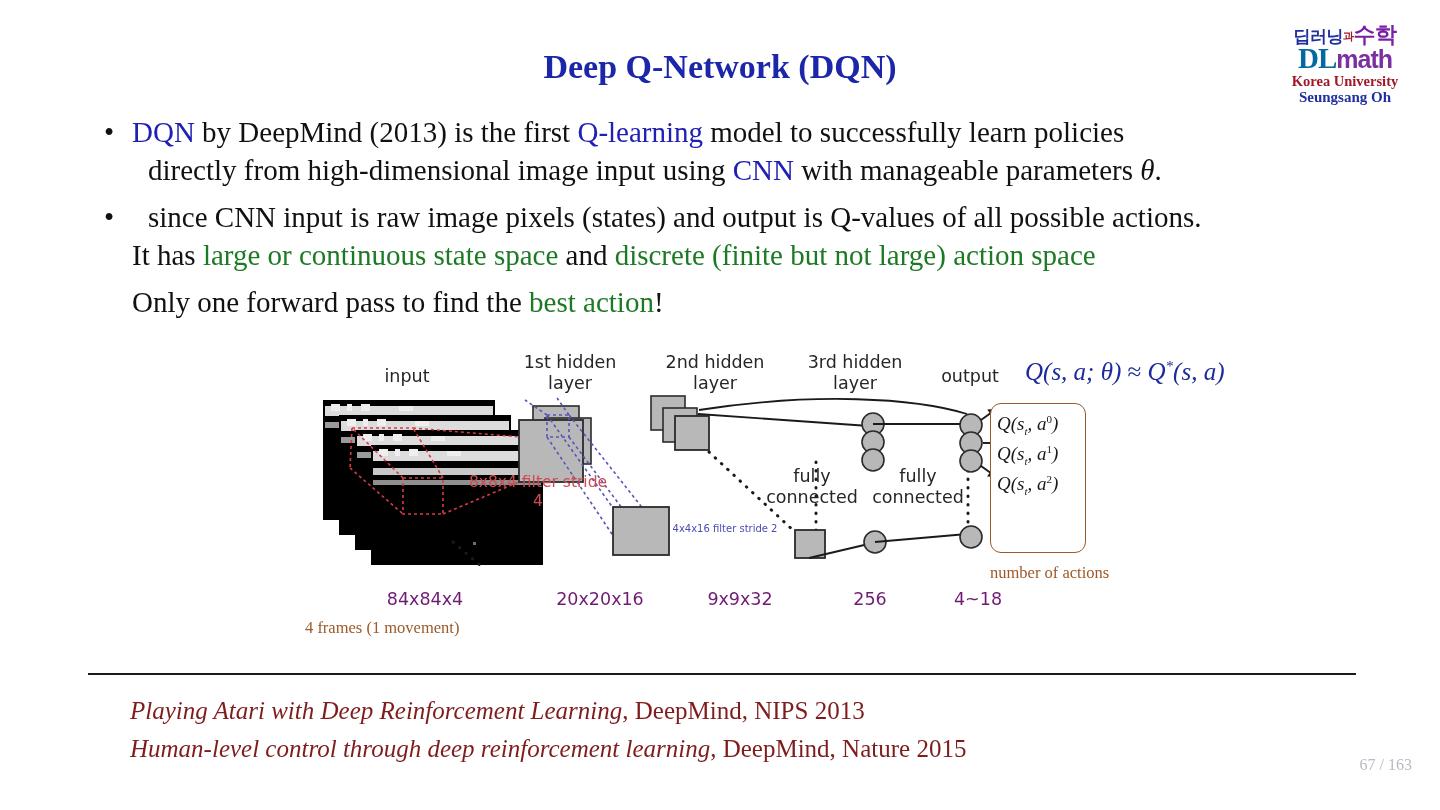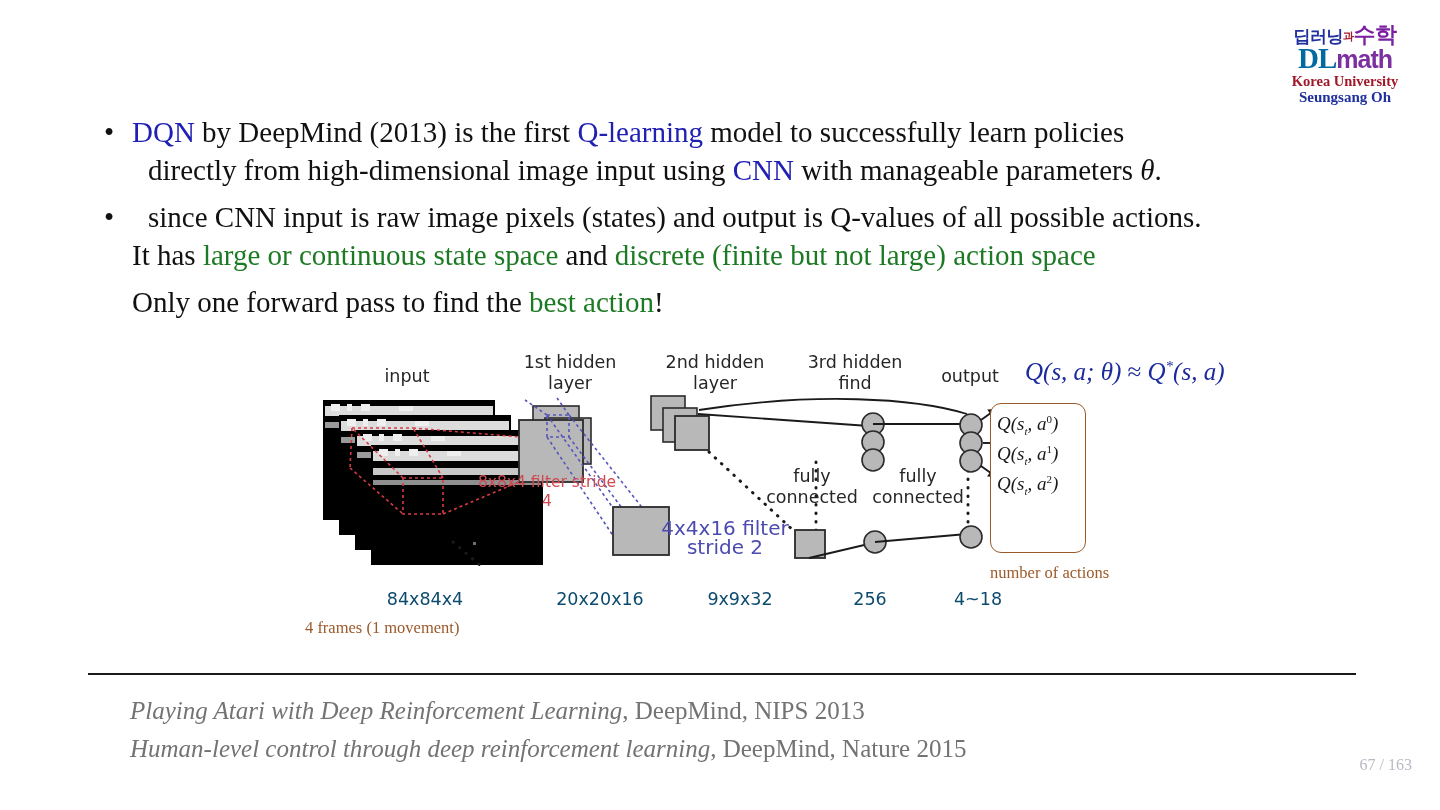--- a/index.html
+++ b/index.html
@@ -39,22 +39,22 @@
   .ital  { font-style:italic; font-family:"Liberation Serif", serif; }
 
   
   #diagram { position:absolute; left:295px; top:352px; width:900px; height:290px; }
   #diagram svg { position:absolute; left:0; top:0; }
   .dlabel {
     position:absolute; font-family:"DejaVu Sans", sans-serif; color:#262626;
     font-size:17.5px; text-align:center; line-height:21px; white-space:pre-line;
   }
   .red-lbl  { color:#d04a52; font-family:"DejaVu Sans", sans-serif; font-size:15.5px; line-height:19px; text-align:center; }
-  .blue-lbl { color:#4b4bb0; font-family:"DejaVu Sans", sans-serif; font-size:20px; line-height:19px; text-align:center; }
-  .dim-lbl  { font-family:"DejaVu Sans", sans-serif; font-size:17.5px; color:#0c4a6e; text-align:center; }
+  .blue-lbl { color:#4b4bb0; font-family:"DejaVu Sans", sans-serif; font-size:10px; line-height:19px; text-align:center; }
+  .dim-lbl  { font-family:"DejaVu Sans", sans-serif; font-size:17.5px; color:#701a75; text-align:center; }
   .brown-lbl{ color:#9c5a2a; font-family:"Liberation Serif", serif; font-size:16.5px; }
 
   .qformula {
     position:absolute; left:1025px; top:358px; font-family:"Liberation Serif", serif;
     font-style:italic; font-size:25px; color:#1b2a9c; white-space:nowrap;
   }
   .qformula .up { font-style:normal; }
 
   .outbox {
     position:absolute; left:990px; top:403px; width:96px; height:150px;
@@ -62,40 +62,41 @@
   }
   .qrow { font-family:Liberation Serif, serif; font-style:italic; font-size:19px;
           color:#1a1a1a; white-space:nowrap; padding-left:6px; }
   .qrow sub { font-size:11px; font-style:italic; }
   .qrow sup { font-size:11px; font-style:normal; }
   .numact { position:absolute; left:990px; top:563px; width:160px; }
 
   
   .rule { position:absolute; left:88px; top:673px; width:1268px; height:0;
           border-top:2.2px solid #1a1a1a; }
-  .refs { position:absolute; left:130px; top:692px; font-size:25px; color:#737373; line-height:38px; }
+  .refs { position:absolute; left:130px; top:692px; font-size:25px; color:#7f1d1d; line-height:38px; }
   .refs .t { font-style:italic; }
   .pagenum { position:absolute; right:28px; top:756px; font-size:16px; color:#b9b9c4; }
 </style>
 </head>
 <body>
 
 <div id="slide">
 
   <div class="logo">
     <div class="logo-kr">
       <span class="k1">딥러닝</span><span class="k2">과</span><span class="k3">수학</span>
     </div>
     <div class="logo-dl">
       <span class="dl">DL</span><span class="math">math</span>
     </div>
     <div class="logo-ku">Korea University</div>
     <div class="logo-so">Seungsang Oh</div>
   </div>
 
+  <div class="title">Deep Q-Network (DQN)</div>
 
   <div class="body">
 
     <div class="bullet-row" style="margin-top:0px;">
       <span class="bullet-dot">•</span>
       <div><span class="blue">DQN</span><span> by DeepMind (2013) is the first </span><span class="blue">Q-learning</span><span> model to successfully learn policies</span></div>
       <div style="padding-left:16px;"><span>directly from high-dimensional image input using </span><span class="blue">CNN</span><span> with manageable parameters </span><span class="ital">θ</span><span>.</span></div>
     </div>
 
     <div class="bullet-row" style="margin-top:9px;">
@@ -223,24 +224,24 @@
         <path d="M404,58 C520,40 620,46 672,62" stroke="#1a1a1a" stroke-width="1.8" fill="none"></path>
       </g>
     </svg>
 
     <div class="dlabel" style="left:42px; top:14px; width:140px;">input</div>
     <div class="dlabel" style="left:200px; top:0px; width:150px;">1st hidden
 layer</div>
     <div class="dlabel" style="left:345px; top:0px; width:150px;">2nd hidden
 layer</div>
     <div class="dlabel" style="left:485px; top:0px; width:150px;">3rd hidden
-find</div>
+layer</div>
     <div class="dlabel" style="left:625px; top:14px; width:100px;">output</div>
 
-    <div class="red-lbl" style="position:absolute; left:177px; top:121px; width:150px;">8x8x4 filter
+    <div class="red-lbl" style="position:absolute; left:168px; top:121px; width:150px;">8x8x4 filter
 stride 4</div>
     <div class="blue-lbl" style="position:absolute; left:350px; top:167px; width:160px;">4x4x16 filter
 stride 2</div>
 
     <div class="dlabel" style="left:452px; top:114px; width:130px;">fully
 connected</div>
     <div class="dlabel" style="left:558px; top:114px; width:130px;">fully
 connected</div>
 
     <div class="dim-lbl" style="position:absolute; left:50px;  top:237px; width:160px;">84x84x4</div>

